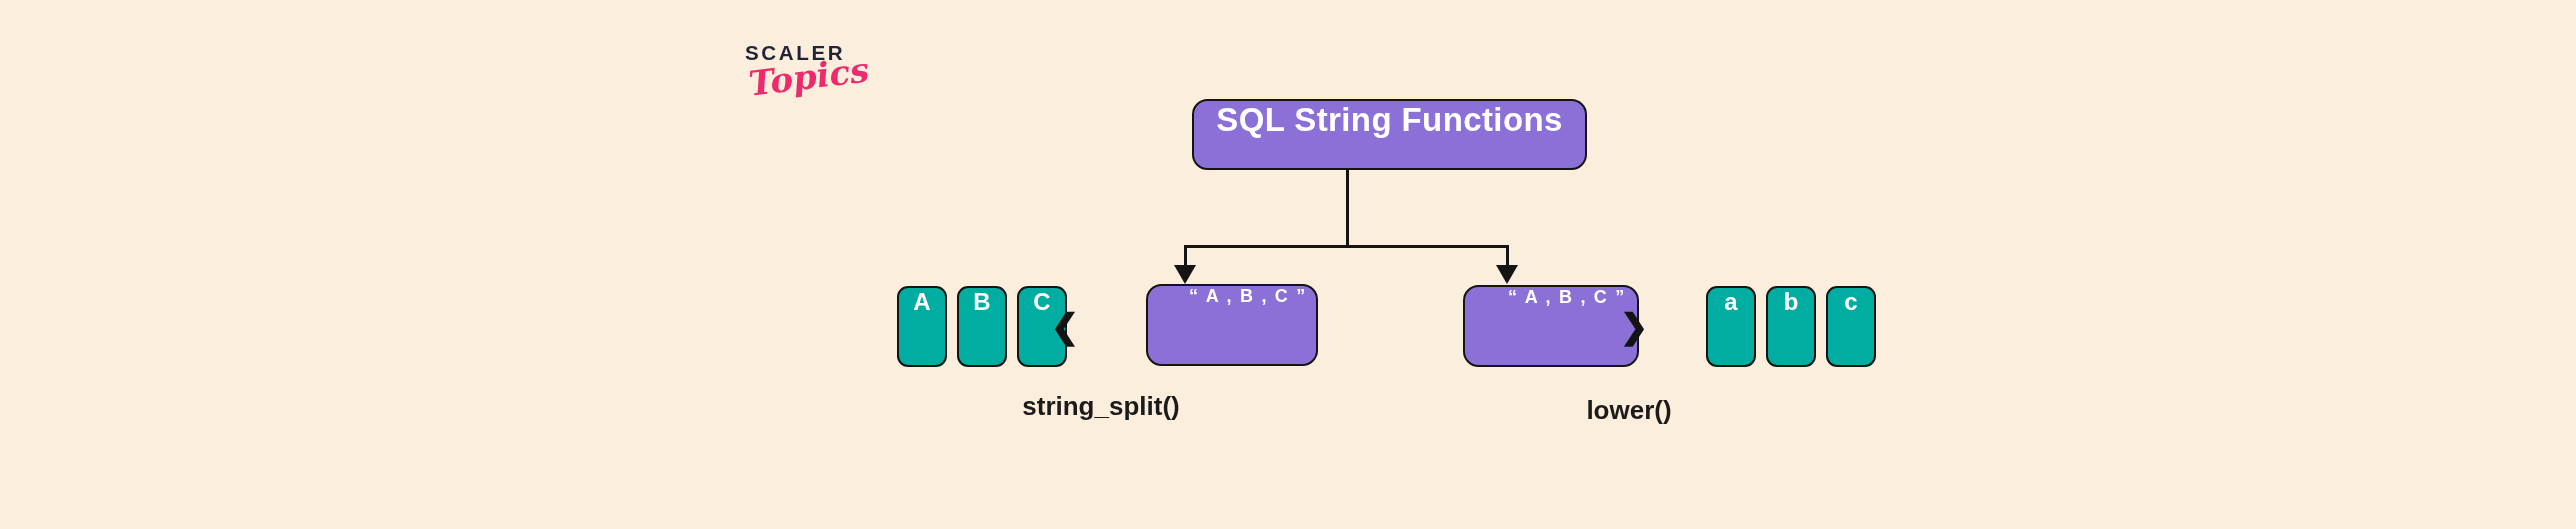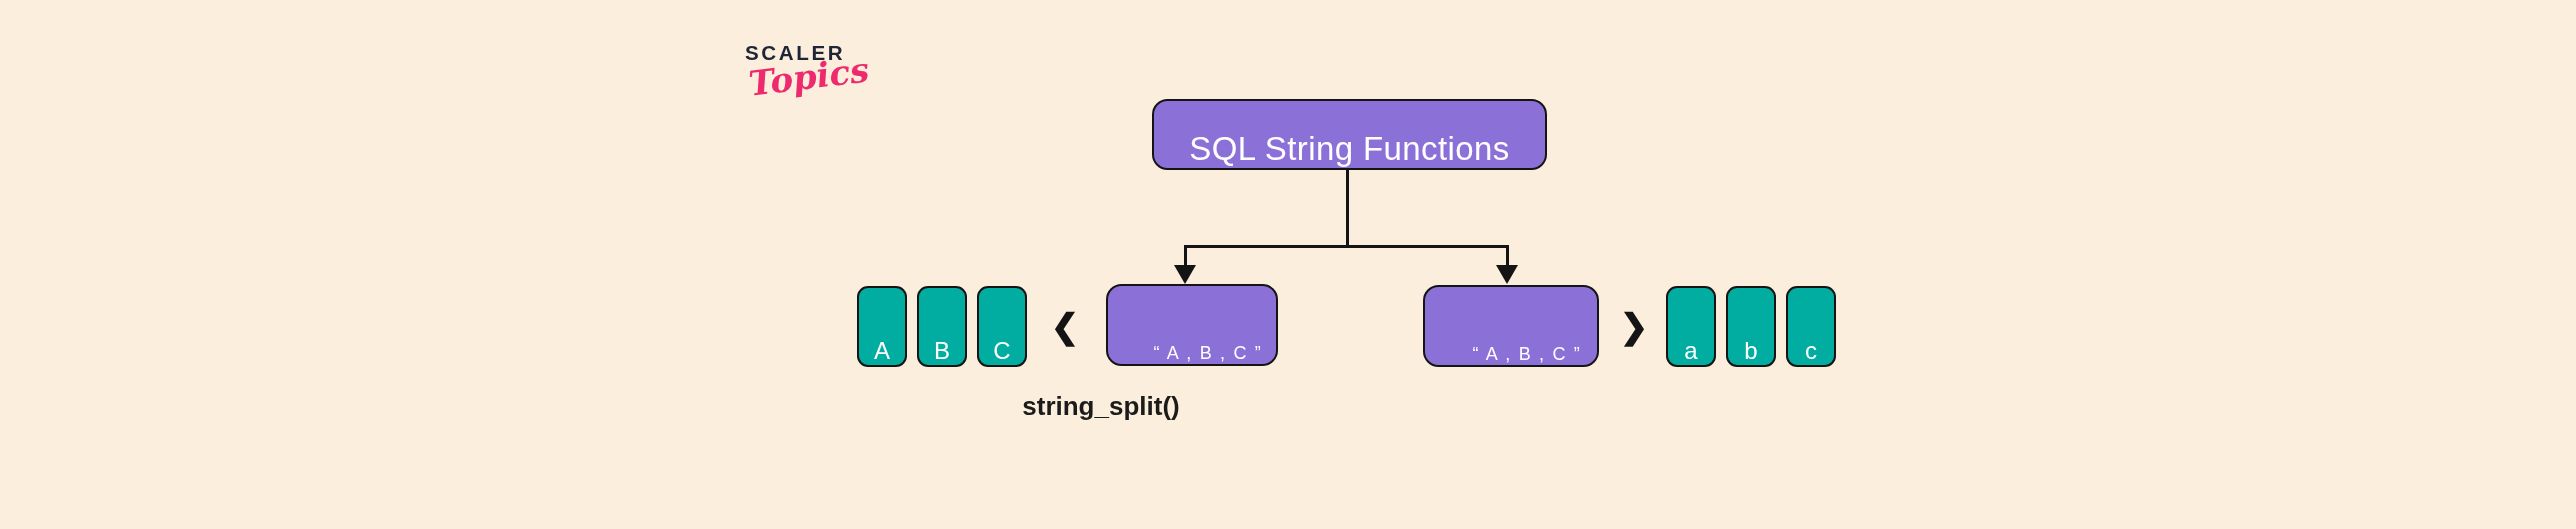--- a/index.html
+++ b/index.html
@@ -36,24 +36,25 @@
     margin-top: 1.7px;
     margin-left: 1.7px;
   }
 
   
   .node {
     position: absolute;
     box-sizing: border-box;
     border: 2.6px solid var(--line, #141414);
     display: flex;
-    align-items: flex-end;
+    align-items: flex-start;
     justify-content: center;
     color: #fff;
-    font-weight: 400;
+    font-weight: 700;
+    margin-left: 40px;
   }
   .node-purple { background: var(--node-purple, #8B70D8); border-radius: 15.5px; }
   .node-teal   { background: var(--node-teal, #00ADA0);   border-radius: 11px; }
 
   .root-node {
     left: 1152px; top: 99px; width: 395px; height: 71px;
     font-size: 33px;
     letter-spacing: 0.4px;
   }
   .src-node { font-size: 18px; letter-spacing: 1.7px; white-space: nowrap; padding-left: 32px; }
@@ -153,15 +154,16 @@
   <div class="chevron chevron-right">❯</div>
   <div class="node node-teal cell cell-a">
     <span>a</span>
   </div>
   <div class="node node-teal cell cell-b">
     <span>b</span>
   </div>
   <div class="node node-teal cell cell-c">
     <span>c</span>
   </div>
+  <div class="fn-label fn-label-right">lower()</div>
 
 </div>
 
 
 </body></html>

